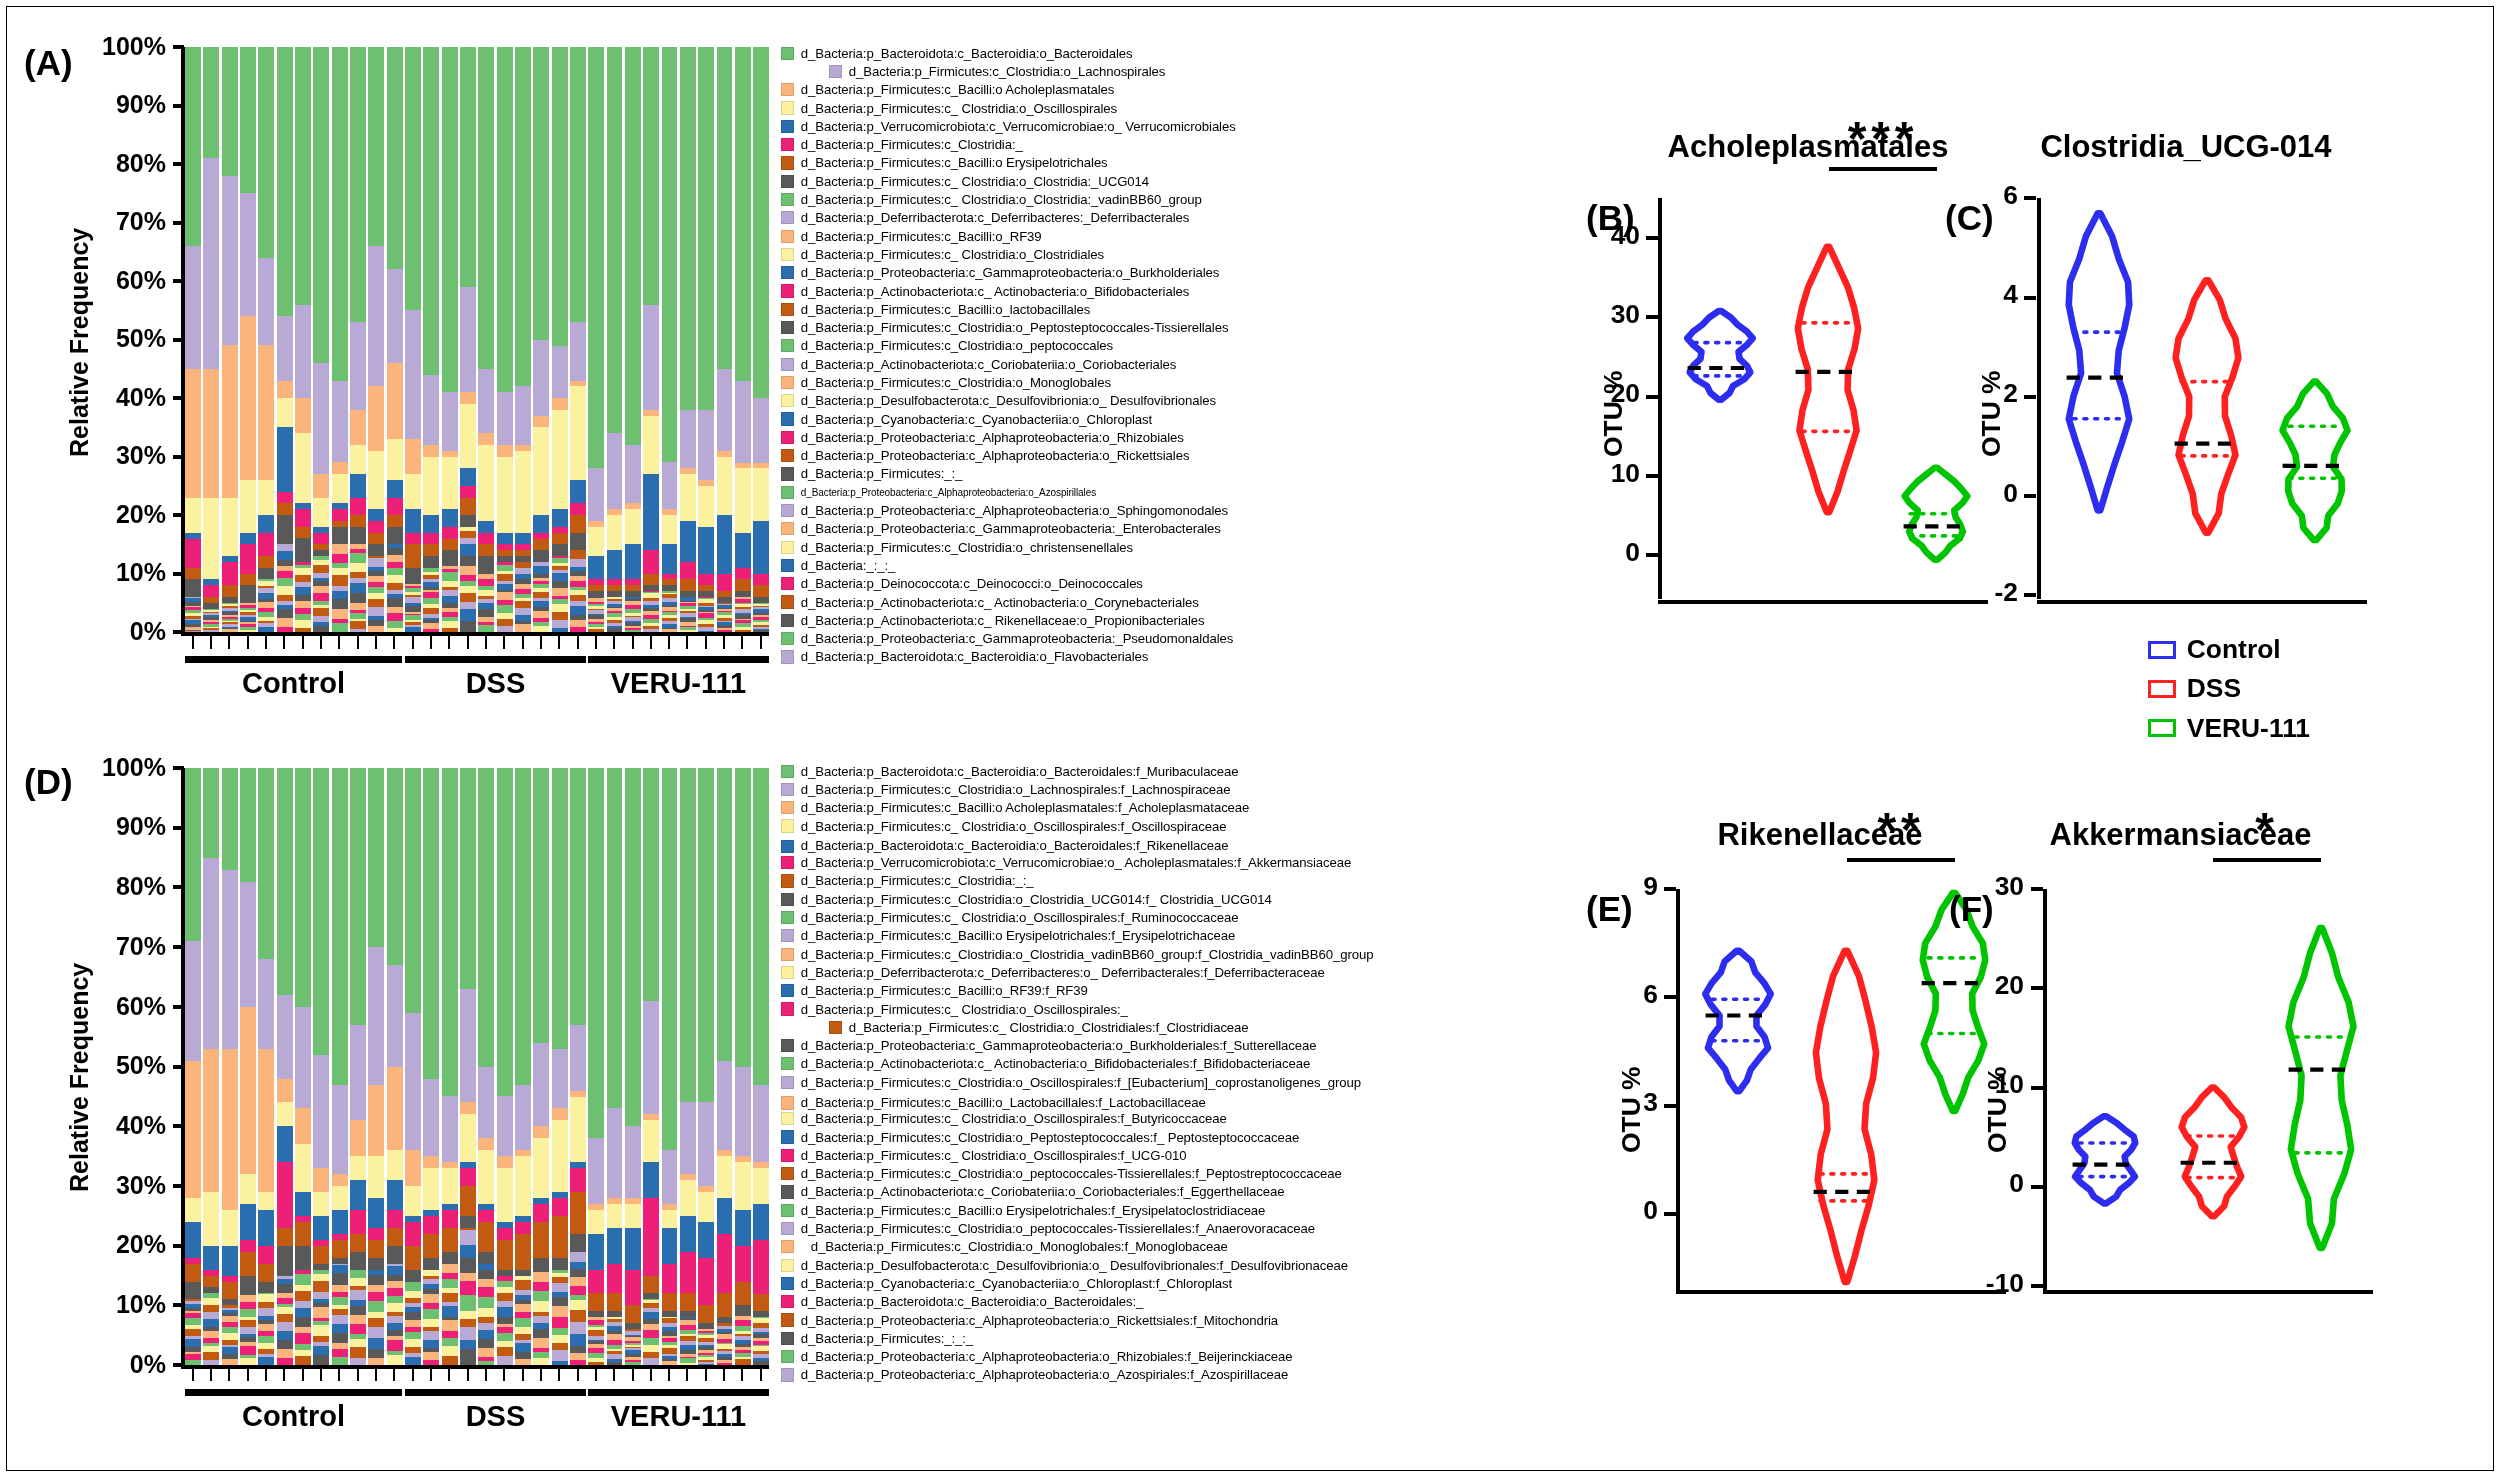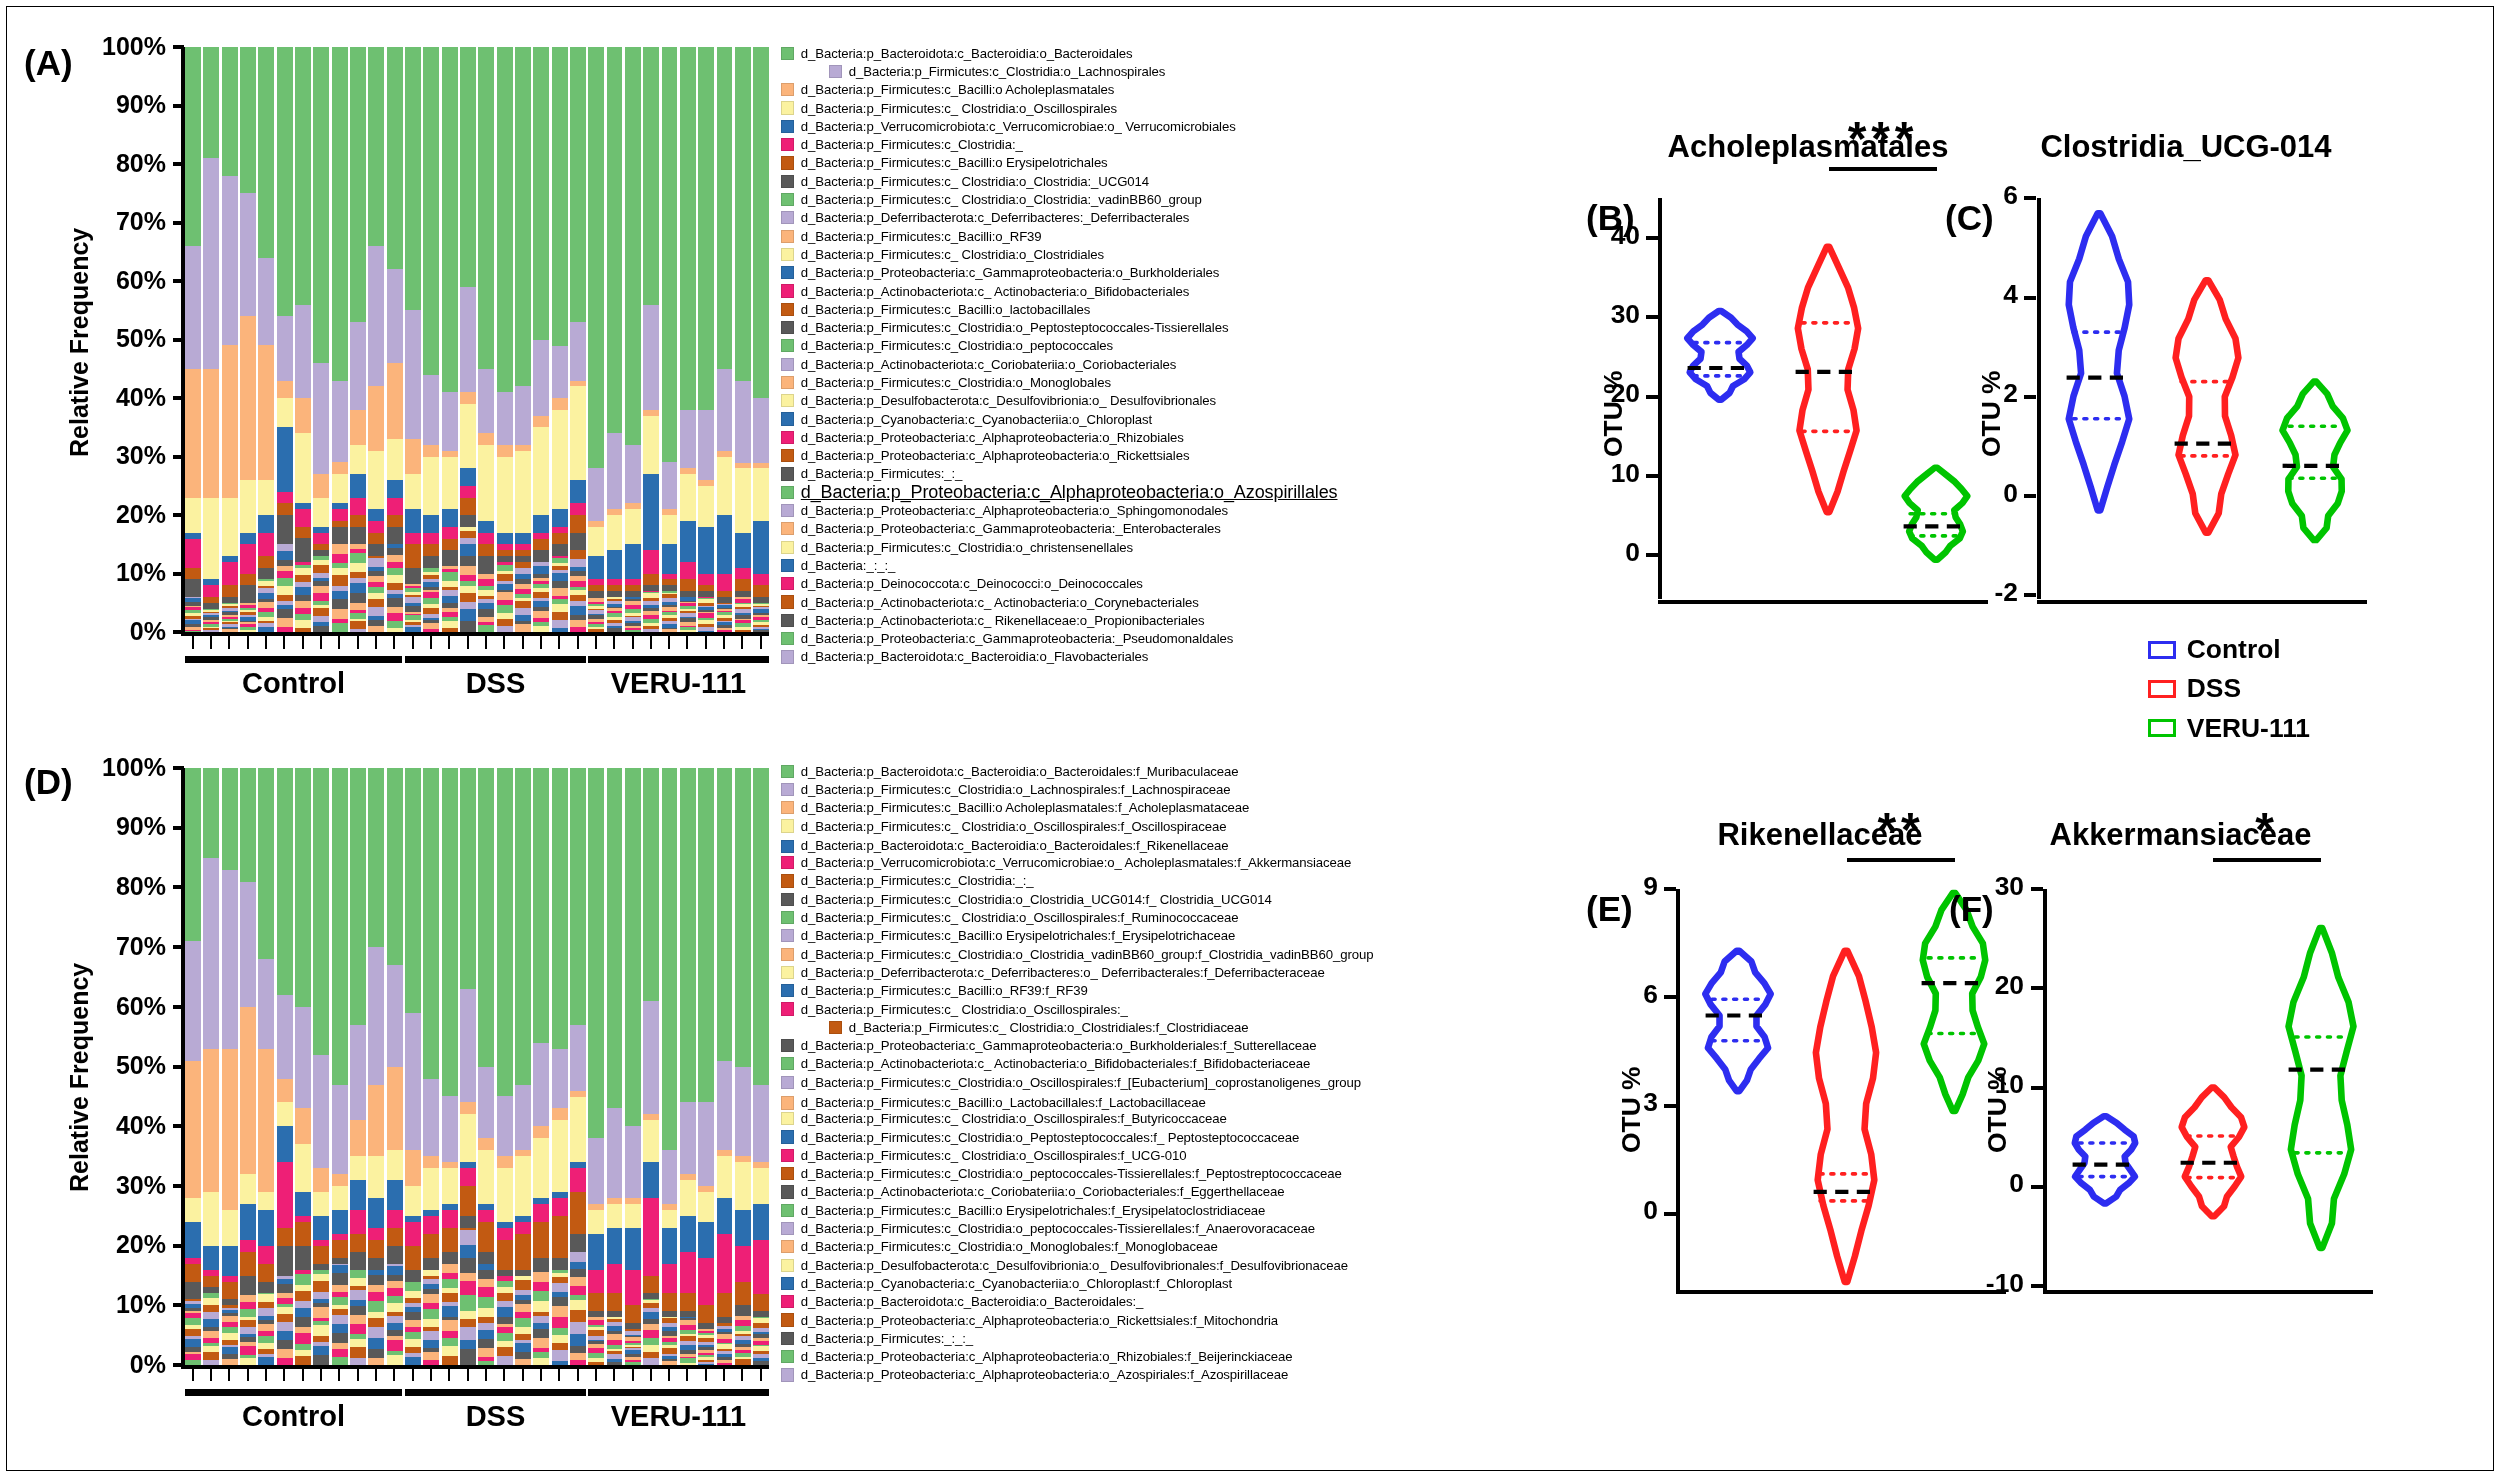--- a/index.html
+++ b/index.html
@@ -955,21 +955,21 @@
       <div class="leg-row" style="height:18.3px;">
         <div class="leg-sw" style="background:#c25a12;"></div>
         <div class="leg-txt" style="font-size:13.2px;">d_Bacteria:p_Proteobacteria:c_Alphaproteobacteria:o_Rickettsiales</div>
       </div>
       <div class="leg-row" style="height:18.3px;">
         <div class="leg-sw" style="background:#595959;"></div>
         <div class="leg-txt" style="font-size:13.2px;">d_Bacteria:p_Firmicutes:_:_</div>
       </div>
       <div class="leg-row" style="height:18.3px;">
         <div class="leg-sw" style="background:#6ec071;"></div>
-        <div class="leg-txt" style="font-size:18px;text-decoration:underline;">d_Bacteria:p_Proteobacteria:c_Alphaproteobacteria:o_Azospirillales</div>
+        <div class="leg-txt" style="font-size:10px;">d_Bacteria:p_Proteobacteria:c_Alphaproteobacteria:o_Azospirillales</div>
       </div>
       <div class="leg-row" style="height:18.3px;">
         <div class="leg-sw" style="background:#b8aad4;"></div>
         <div class="leg-txt" style="font-size:13.2px;">d_Bacteria:p_Proteobacteria:c_Alphaproteobacteria:o_Sphingomonodales</div>
       </div>
       <div class="leg-row" style="height:18.3px;">
         <div class="leg-sw" style="background:#fbb47b;"></div>
         <div class="leg-txt" style="font-size:13.2px;">d_Bacteria:p_Proteobacteria:c_Gammaproteobacteria:_Enterobacterales</div>
       </div>
       <div class="leg-row" style="height:18.3px;">
@@ -1923,21 +1923,21 @@
       <div class="leg-row" style="height:18.3px;">
         <div class="leg-sw" style="background:#6ec071;"></div>
         <div class="leg-txt" style="font-size:13.2px;">d_Bacteria:p_Firmicutes:c_Bacilli:o Erysipelotrichales:f_Erysipelatoclostridiaceae</div>
       </div>
       <div class="leg-row" style="height:18.3px;">
         <div class="leg-sw" style="background:#b8aad4;"></div>
         <div class="leg-txt" style="font-size:13.2px;">d_Bacteria:p_Firmicutes:c_Clostridia:o_peptococcales-Tissierellales:f_Anaerovoracaceae</div>
       </div>
       <div class="leg-row" style="height:18.3px;">
         <div class="leg-sw" style="background:#fbb47b;"></div>
-        <div class="leg-txt" style="font-size:13.2px;">d_Bacteria:p_Firmicutes:c_Clostridia:o_Monoglobales:f_Monoglobaceae</div>
+        <div class="leg-txt" style="font-size:13.2px;margin-left:10px;">d_Bacteria:p_Firmicutes:c_Clostridia:o_Monoglobales:f_Monoglobaceae</div>
       </div>
       <div class="leg-row" style="height:18.3px;">
         <div class="leg-sw" style="background:#fbf2a0;"></div>
         <div class="leg-txt" style="font-size:13.2px;">d_Bacteria:p_Desulfobacterota:c_Desulfovibrionia:o_ Desulfovibrionales:f_Desulfovibrionaceae</div>
       </div>
       <div class="leg-row" style="height:18.3px;">
         <div class="leg-sw" style="background:#2b6eaf;"></div>
         <div class="leg-txt" style="font-size:13.2px;">d_Bacteria:p_Cyanobacteria:c_Cyanobacteriia:o_Chloroplast:f_Chloroplast</div>
       </div>
       <div class="leg-row" style="height:18.3px;">

